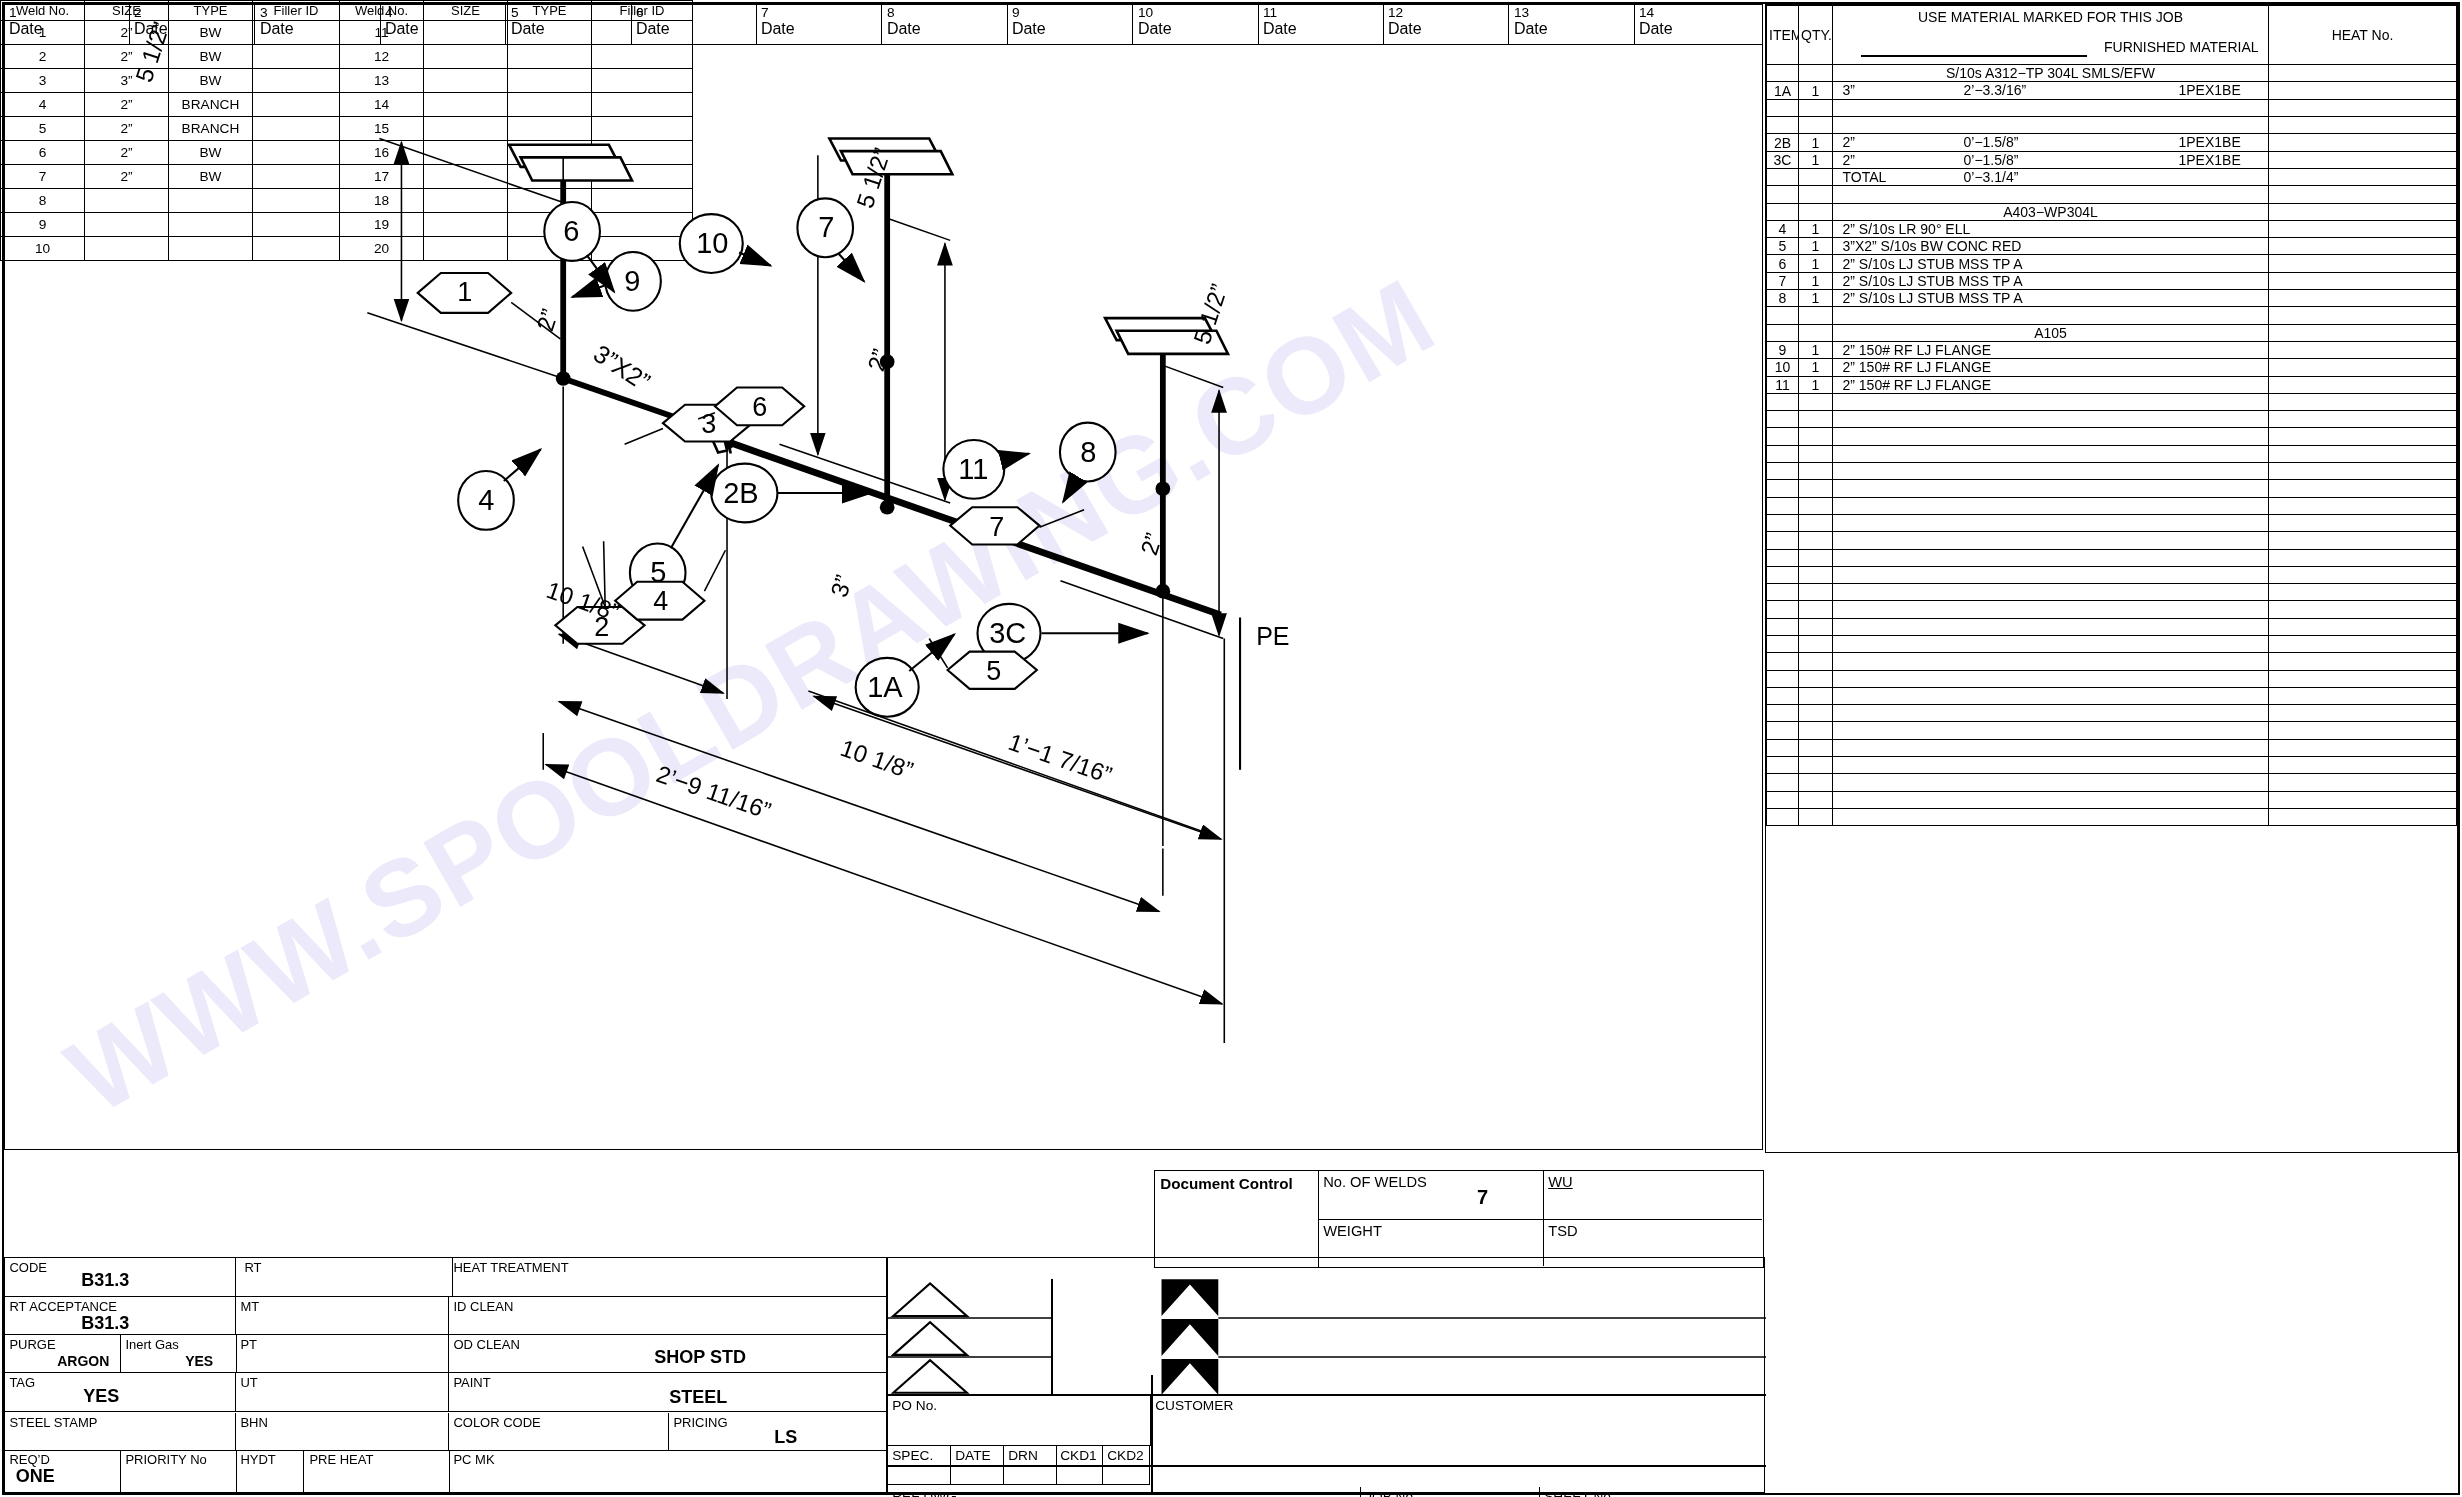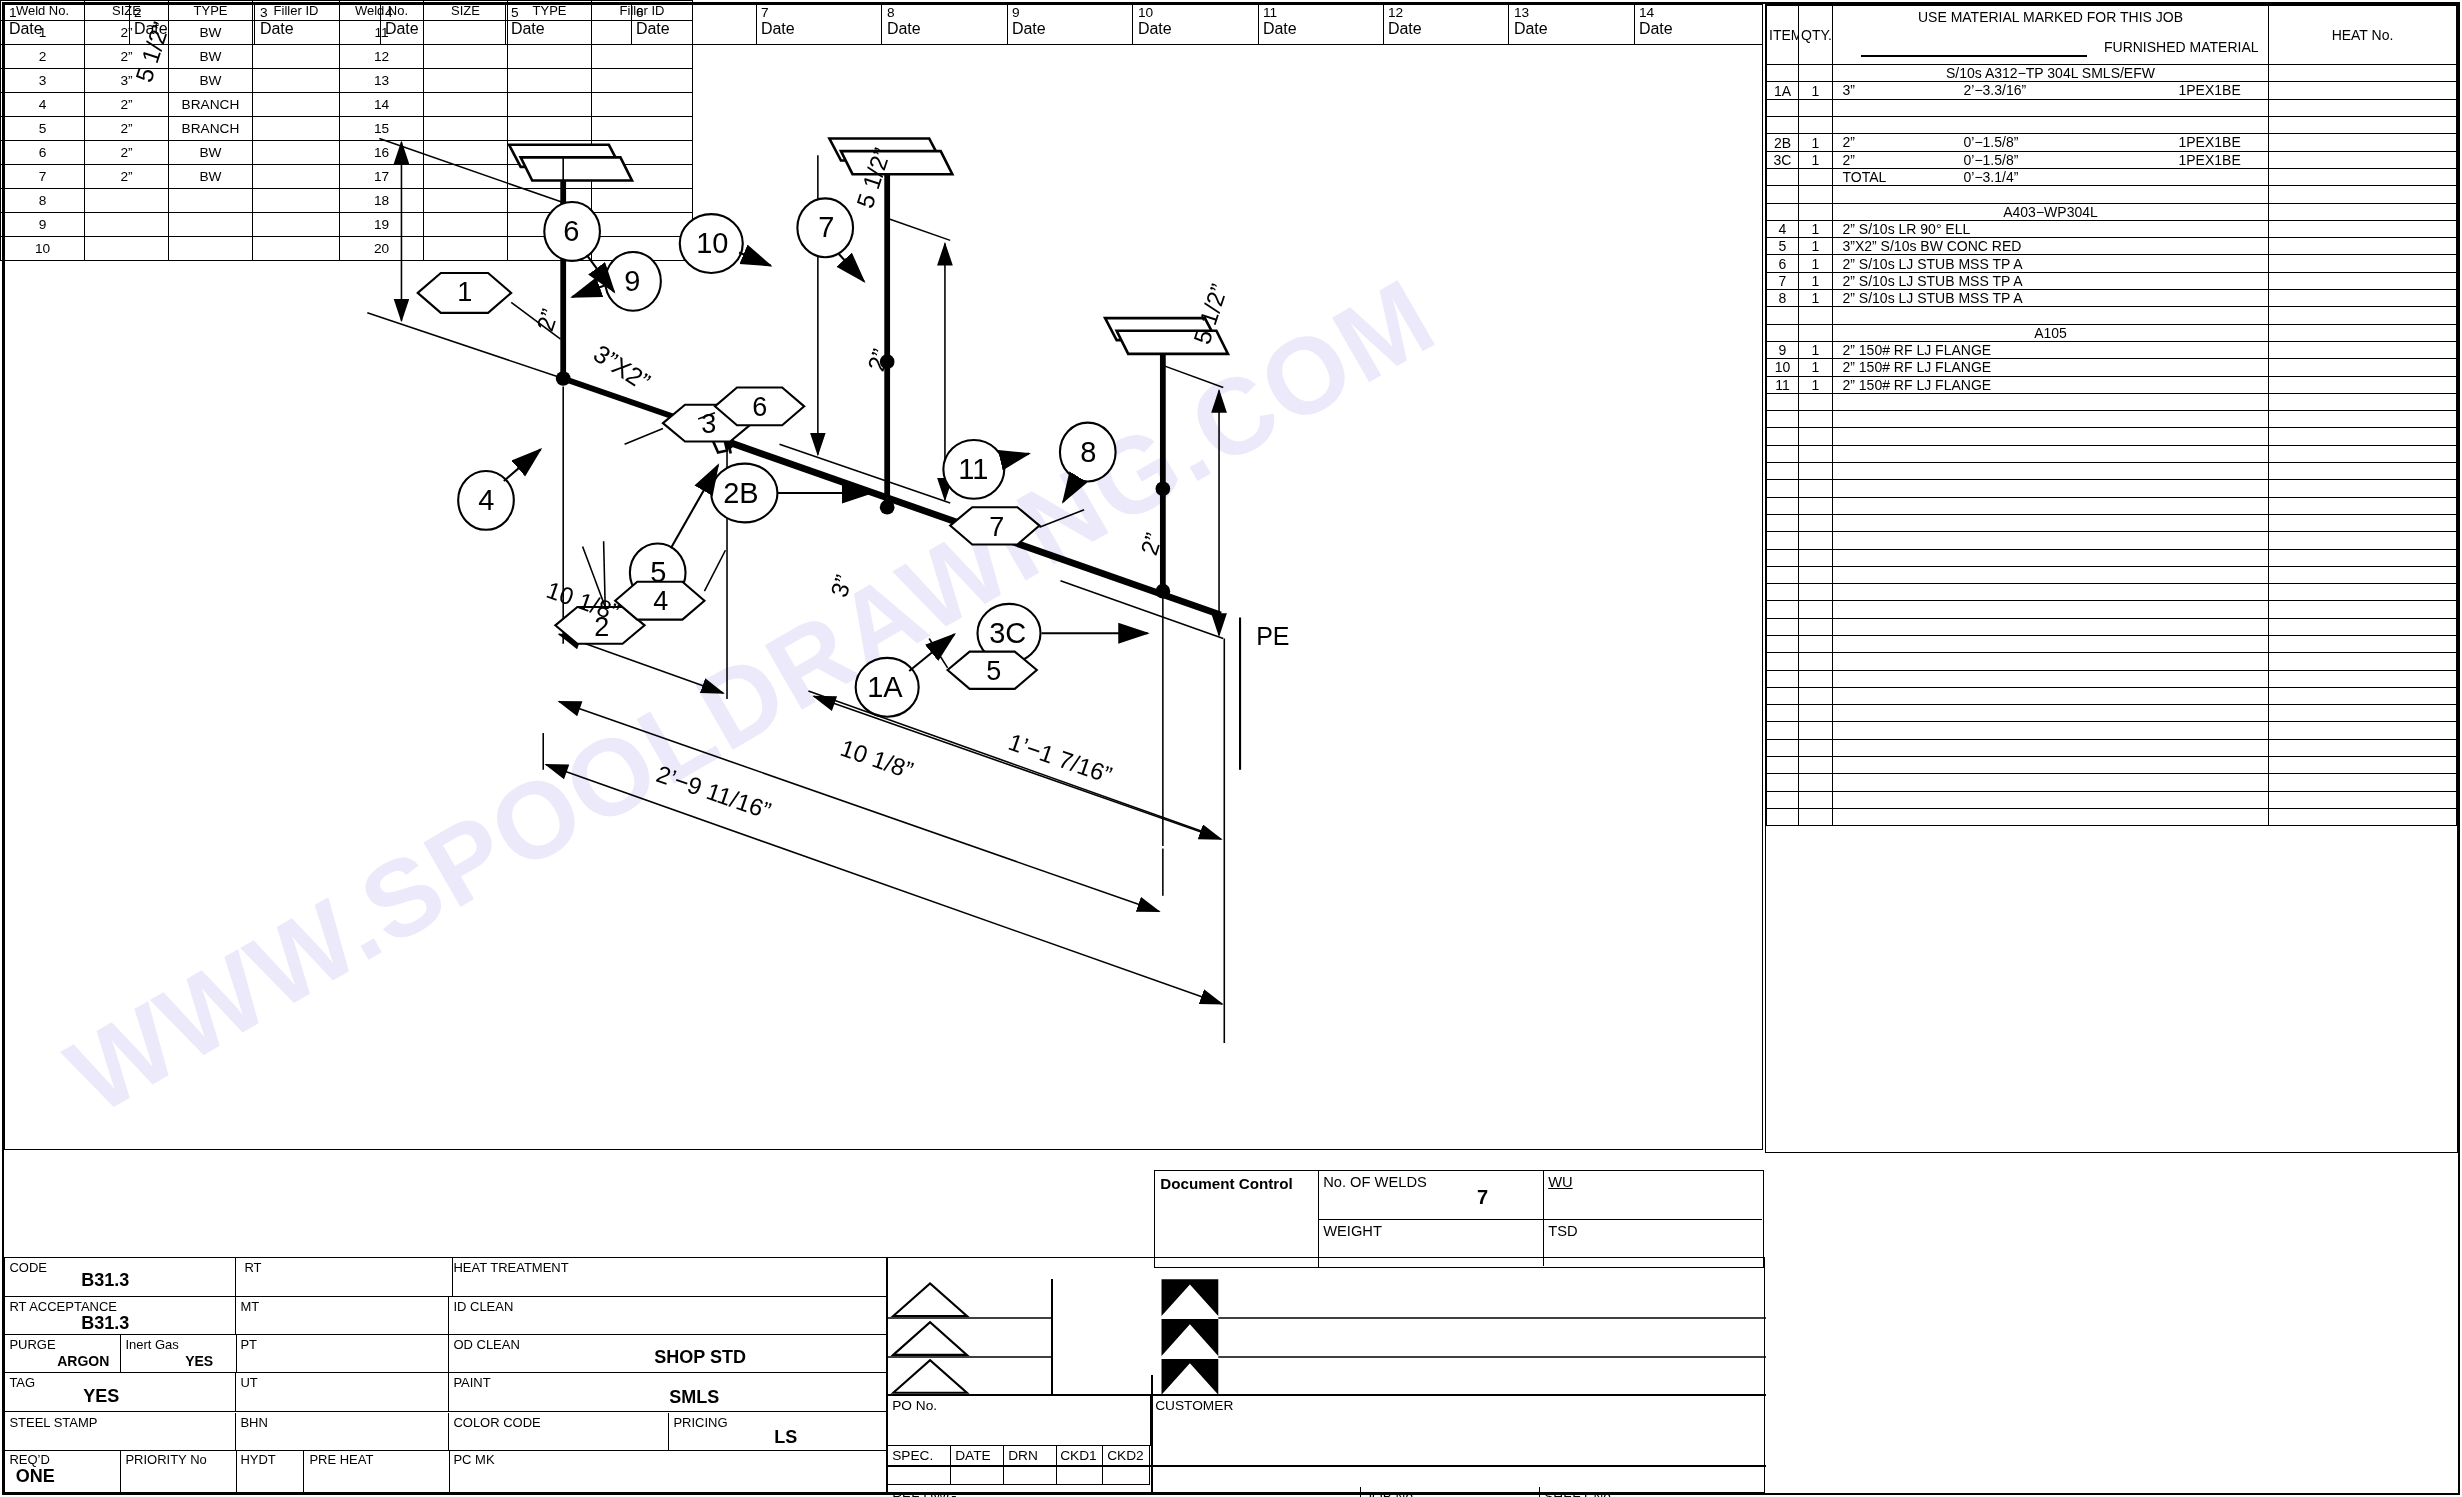--- a/index.html
+++ b/index.html
@@ -843,21 +843,21 @@
     <div class="tbrow" style="top:115px;height:39px;">
       <div class="tbcell" style="left:0;width:231px;">
         <span class="tbkey">TAG</span>
         <span class="tbval" style="left:78px;top:12.6px;">YES</span>
       </div>
       <div class="tbcell" style="left:231px;width:213px;">
         <span class="tbkey">UT</span>
       </div>
       <div class="tbcell" style="left:444px;width:439px;border-right:none;">
         <span class="tbkey">PAINT</span>
-        <span class="tbval" style="left:220px;top:13.7px;">SMLS</span>
+        <span class="tbval" style="left:220px;top:13.7px;">STEEL</span>
       </div>
     </div>
 
     <div class="tbrow" style="top:192px;height:44px;border-bottom:none;">
       <div class="tbcell" style="left:0;width:116px;">
         <span class="tbkey">REQ’D</span>
         <span class="tbval" style="left:10.5px;top:16px;">ONE</span>
       </div>
       <div class="tbcell" style="left:116px;width:116px;">
         <span class="tbkey">PRIORITY No</span>

